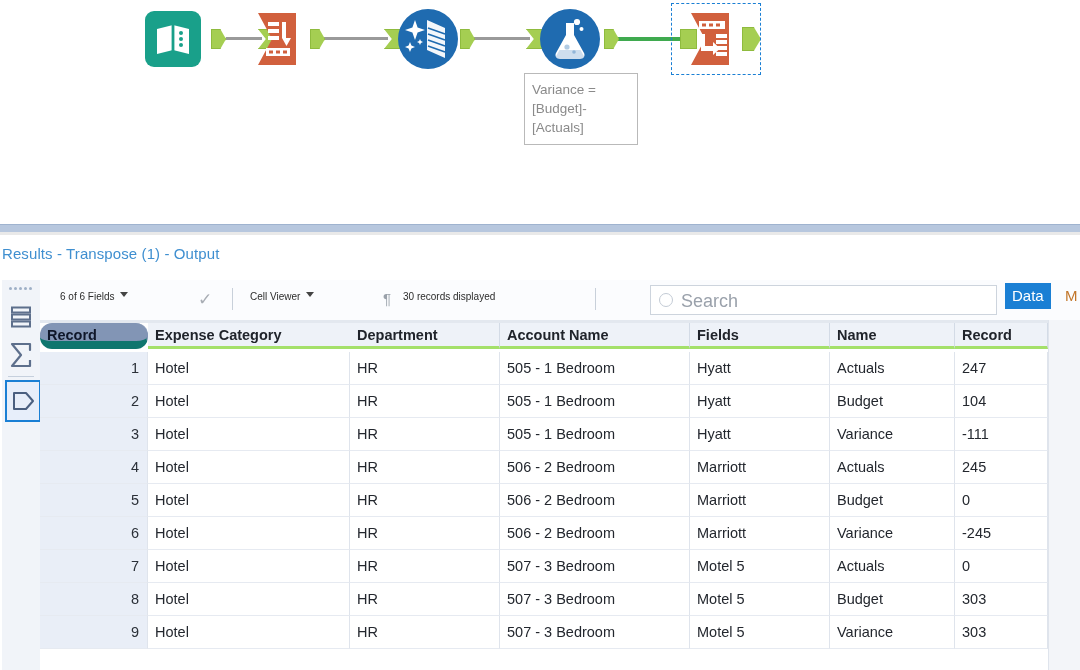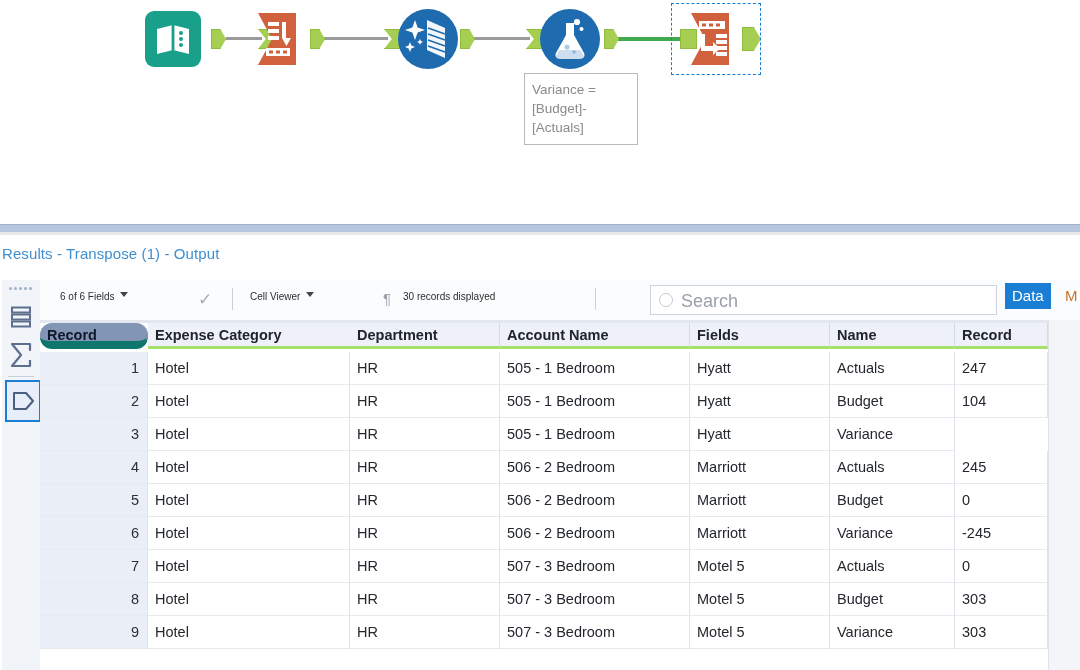--- a/index.html
+++ b/index.html
@@ -407,20 +407,21 @@
             <div class="cell" style="left: 790px; width: 125px;">Budget</div>
             <div class="cell" style="left: 915px; width: 93px;">104</div>
           </div>
           <div class="row" style="top: 98px;">
             <div class="cell rec" style="left: 0px; width: 108px;">3</div>
             <div class="cell" style="left: 108px; width: 202px;">Hotel</div>
             <div class="cell" style="left: 310px; width: 150px;">HR</div>
             <div class="cell" style="left: 460px; width: 190px;">505 - 1 Bedroom</div>
             <div class="cell" style="left: 650px; width: 140px;">Hyatt</div>
             <div class="cell" style="left: 790px; width: 125px;">Variance</div>
+            <div class="cell" style="left: 915px; width: 93px;">-111</div>
           </div>
           <div class="row" style="top: 131px;">
             <div class="cell rec" style="left: 0px; width: 108px;">4</div>
             <div class="cell" style="left: 108px; width: 202px;">Hotel</div>
             <div class="cell" style="left: 310px; width: 150px;">HR</div>
             <div class="cell" style="left: 460px; width: 190px;">506 - 2 Bedroom</div>
             <div class="cell" style="left: 650px; width: 140px;">Marriott</div>
             <div class="cell" style="left: 790px; width: 125px;">Actuals</div>
             <div class="cell" style="left: 915px; width: 93px;">245</div>
           </div>

